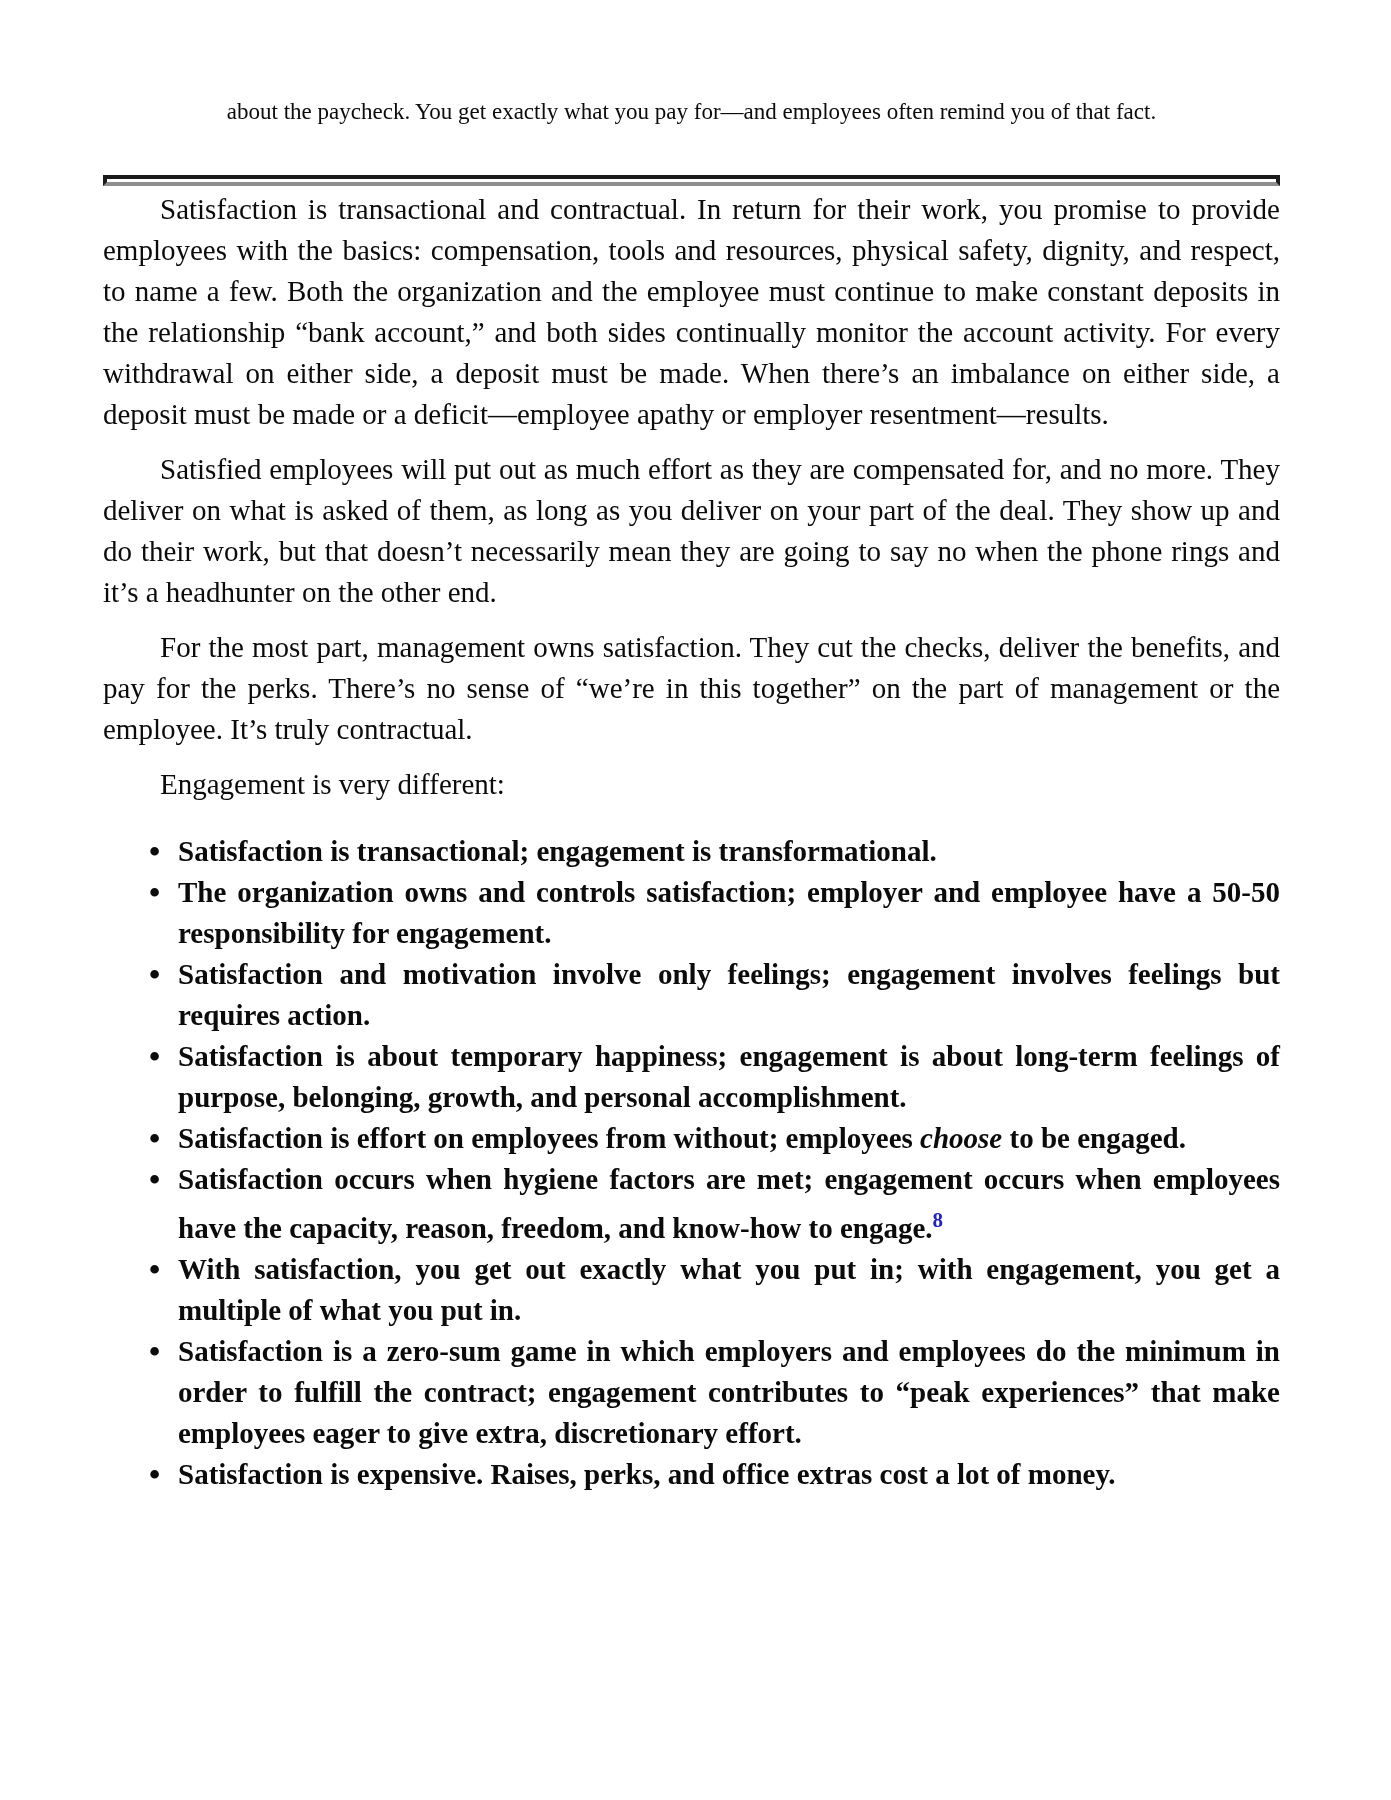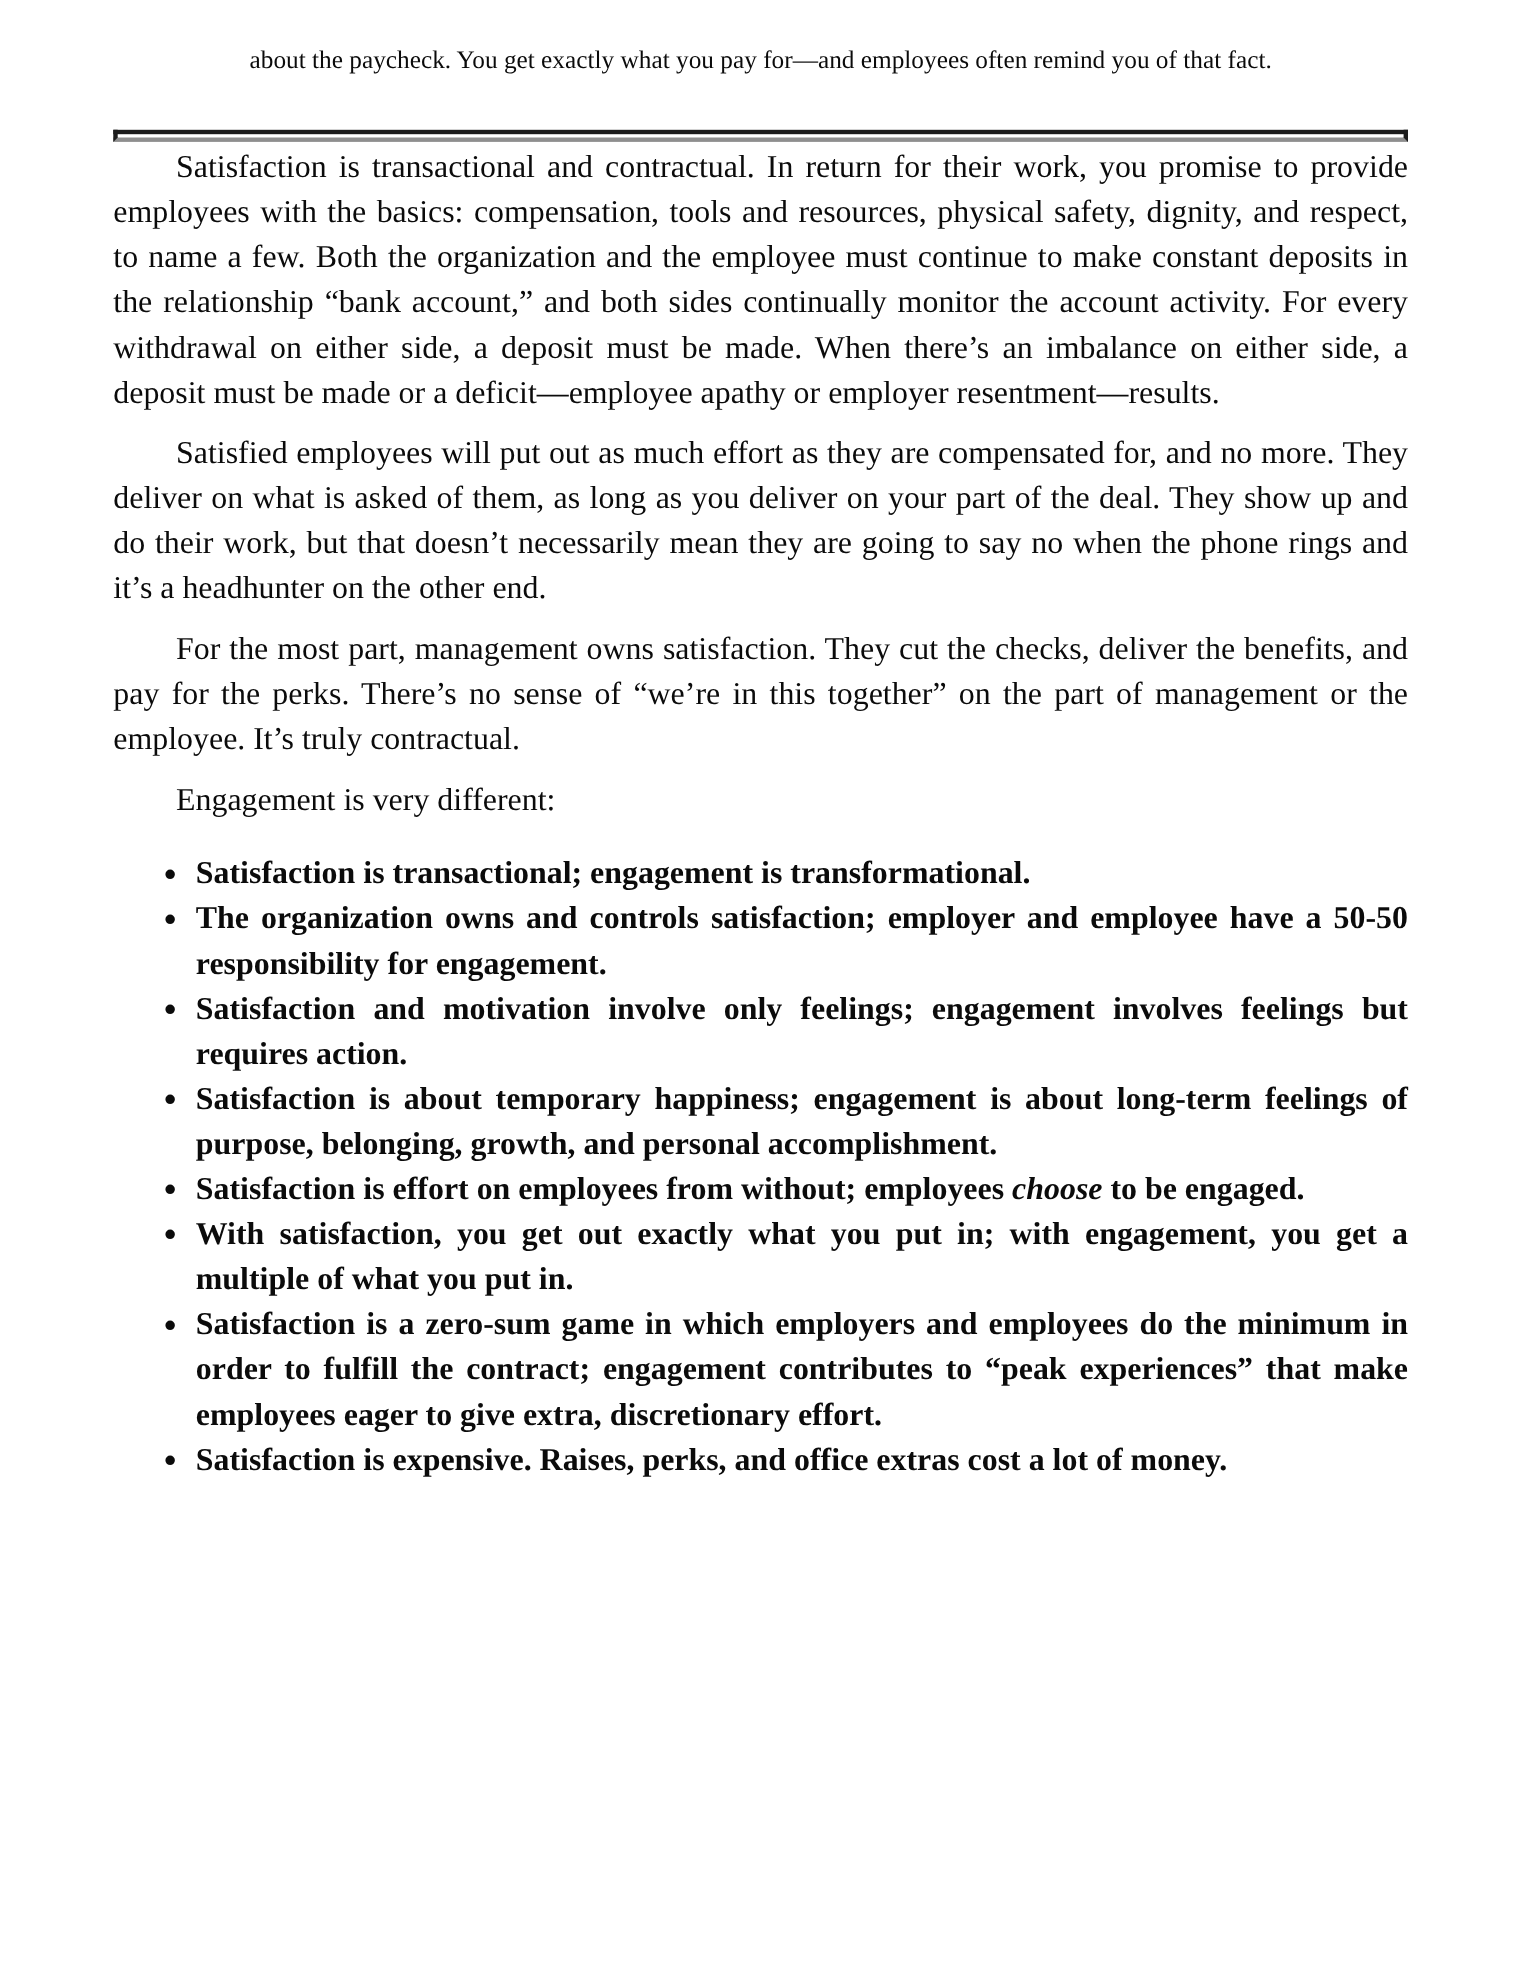--- a/index.html
+++ b/index.html
@@ -10,21 +10,21 @@
   .page {
     position: relative;
     width: 1391px;
     height: 1800px;
     background: #ffffff;
     overflow: hidden;
     font-family: "Liberation Serif", "DejaVu Serif", serif;
     color: var(--color-text, #0b0b0b);
   }
   .content {
-    padding: 40px 111px 0 103px;
+    padding: 97px 111px 0 103px;
   }
   .cont-line {
     margin: 0;
     font-size: 23px;
     line-height: 30px;
     text-align: center;
     white-space: nowrap;
   }
   .divider {
     margin-top: 48px;
@@ -100,20 +100,23 @@
       <li>
         <span>Satisfaction and motivation involve only feelings; engagement involves feelings but requires action.</span>
       </li>
       <li>
         <span>Satisfaction is about temporary happiness; engagement is about long-term feelings of purpose, belonging, growth, and personal accomplishment.</span>
       </li>
       <li>
         <span>Satisfaction is effort on employees from without; employees </span><em>choose</em><span> to be engaged.</span>
       </li>
       <li>
+        <span>Satisfaction occurs when hygiene factors are met; engagement occurs when employees have the capacity, reason, freedom, and know-how to engage.</span><sup class="fn">8</sup>
+      </li>
+      <li>
         <span>With satisfaction, you get out exactly what you put in; with engagement, you get a multiple of what you put in.</span>
       </li>
       <li>
         <span>Satisfaction is a zero-sum game in which employers and employees do the minimum in order to fulfill the contract; engagement contributes to “peak experiences” that make employees eager to give extra, discretionary effort.</span>
       </li>
       <li>
         <span>Satisfaction is expensive. Raises, perks, and office extras cost a lot of money.</span>
       </li>
     </ul>
 

